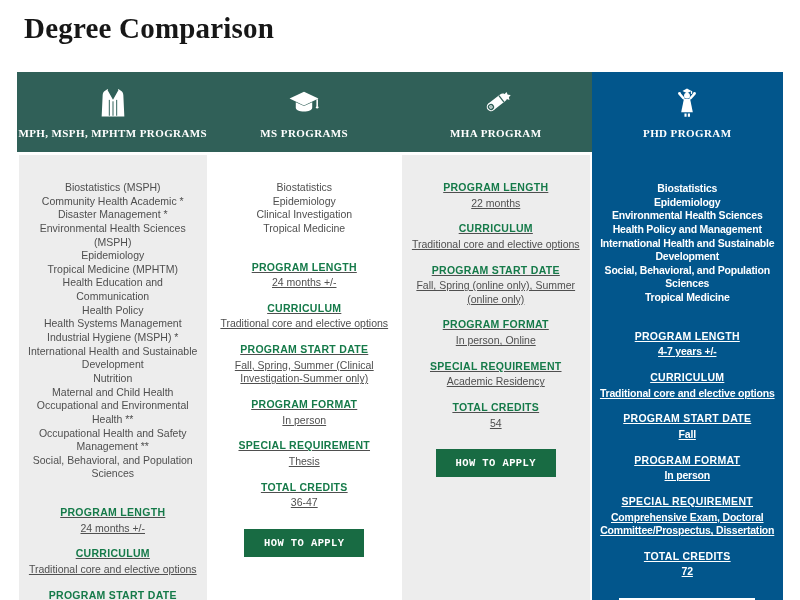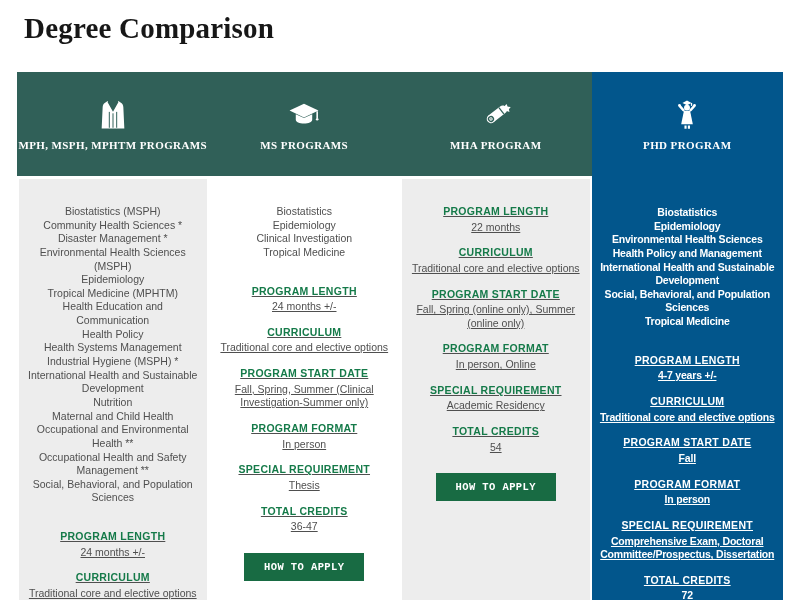--- a/index.html
+++ b/index.html
@@ -19,21 +19,21 @@
     letter-spacing: .2px;
   }
   .table {
     width: 766px;
     margin: 0 auto;
     display: grid;
     grid-template-columns: repeat(4, 1fr);
   }
   .col { display: flex; flex-direction: column; }
   .col-header {
-    height: 104px;
+    height: 80px;
     background: var(--teal-header, #306058);
     color: #fff;
     display: flex; flex-direction: column;
     align-items: center; justify-content: center;
     gap: 7px; text-align: center;
   }
   .col.theme-blue .col-header { background: var(--blue, #02568C); }
   .col-title {
     font-family: "Liberation Serif", serif;
     font-weight: 700;
@@ -106,21 +106,21 @@
             <path fill="#fff" d="M8.2 2.2 6.4 3.4C5.3 4.1 4.8 5.2 4.7 6.5L4 21.5h16l-.7-15c-.1-1.3-.6-2.4-1.7-3.1l-1.8-1.2L12 8.8 8.2 2.2z"></path>
             <path fill="none" style="stroke:var(--teal-header)" stroke-width="1.1" d="M8.6 2.6 12 8.6l3.4-6"></path>
             <path fill="none" style="stroke:var(--teal-header)" stroke-width=".7" d="M9.4 9.8V21M12 10.8V21M14.6 9.8V21"></path>
           </svg>
         </span>
       <div class="col-title">MPH, MSPH, MPHTM PROGRAMS</div>
     </div>
     <div class="col-body">
       <div class="programs">
           <p>Biostatistics (MSPH)</p>
-          <p>Community Health Sciences *</p>
+          <p>Community Health Academic *</p>
           <p>Disaster Management *</p>
           <p>Environmental Health Sciences (MSPH)</p>
           <p>Epidemiology</p>
           <p>Tropical Medicine (MPHTM)</p>
           <p>Health Education and Communication</p>
           <p>Health Policy</p>
           <p>Health Systems Management</p>
           <p>Industrial Hygiene (MSPH) *</p>
           <p>International Health and Sustainable Development</p>
           <p>Nutrition</p>

